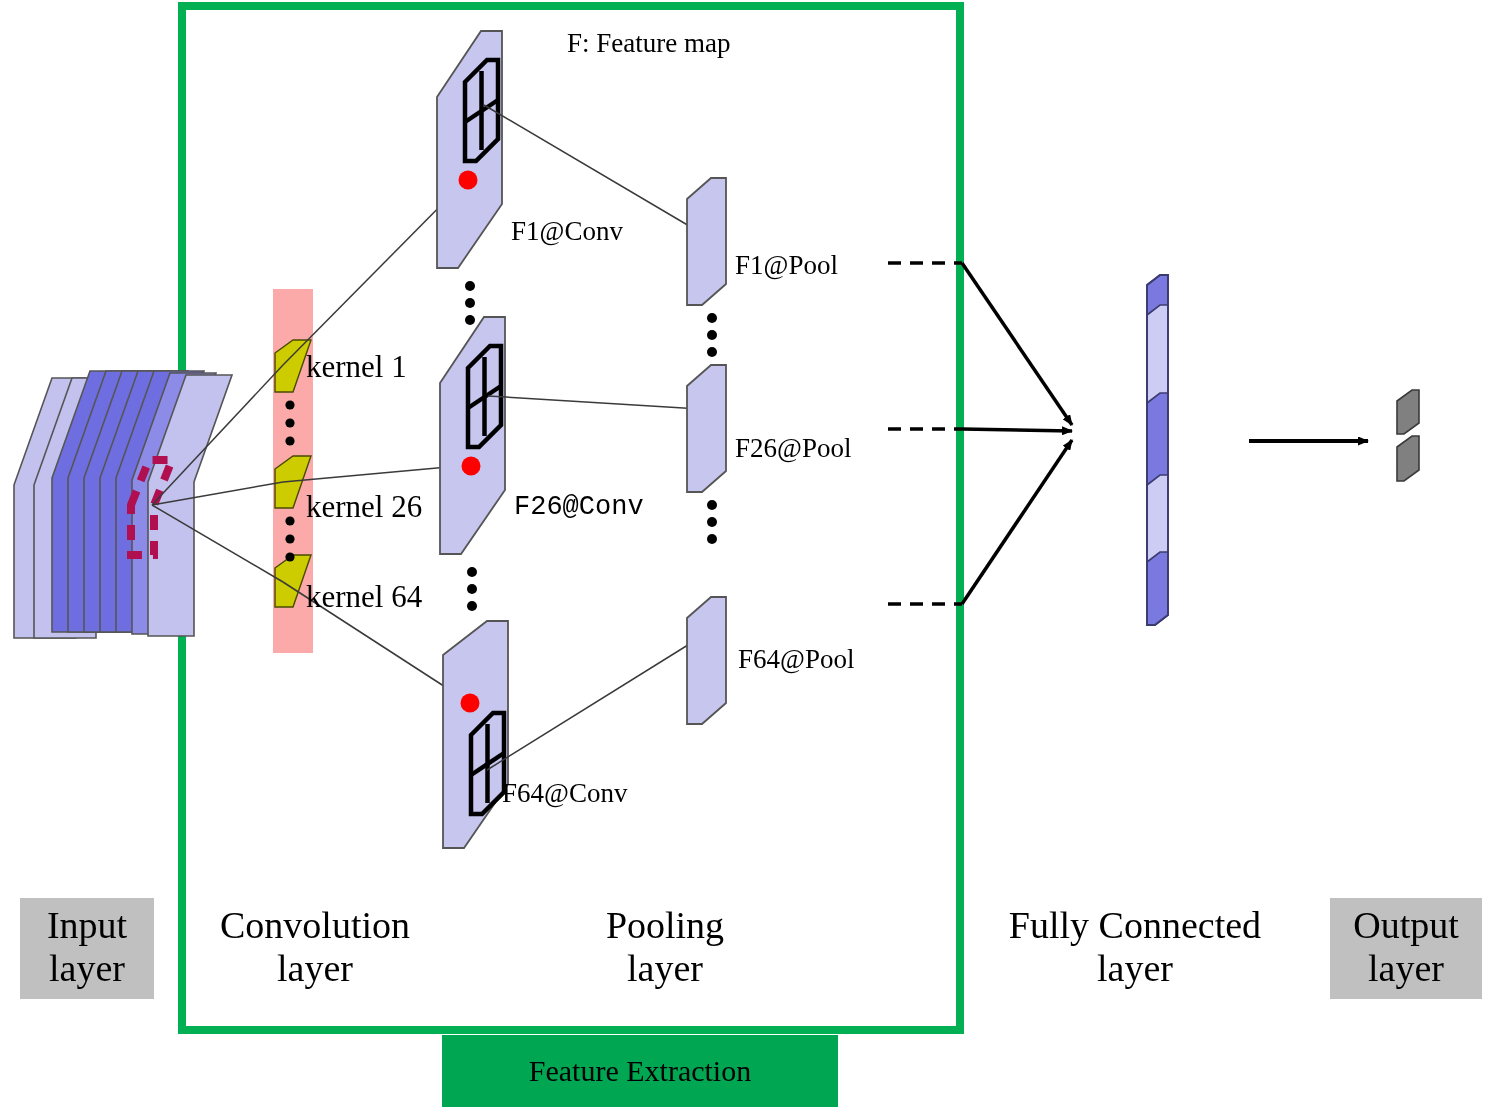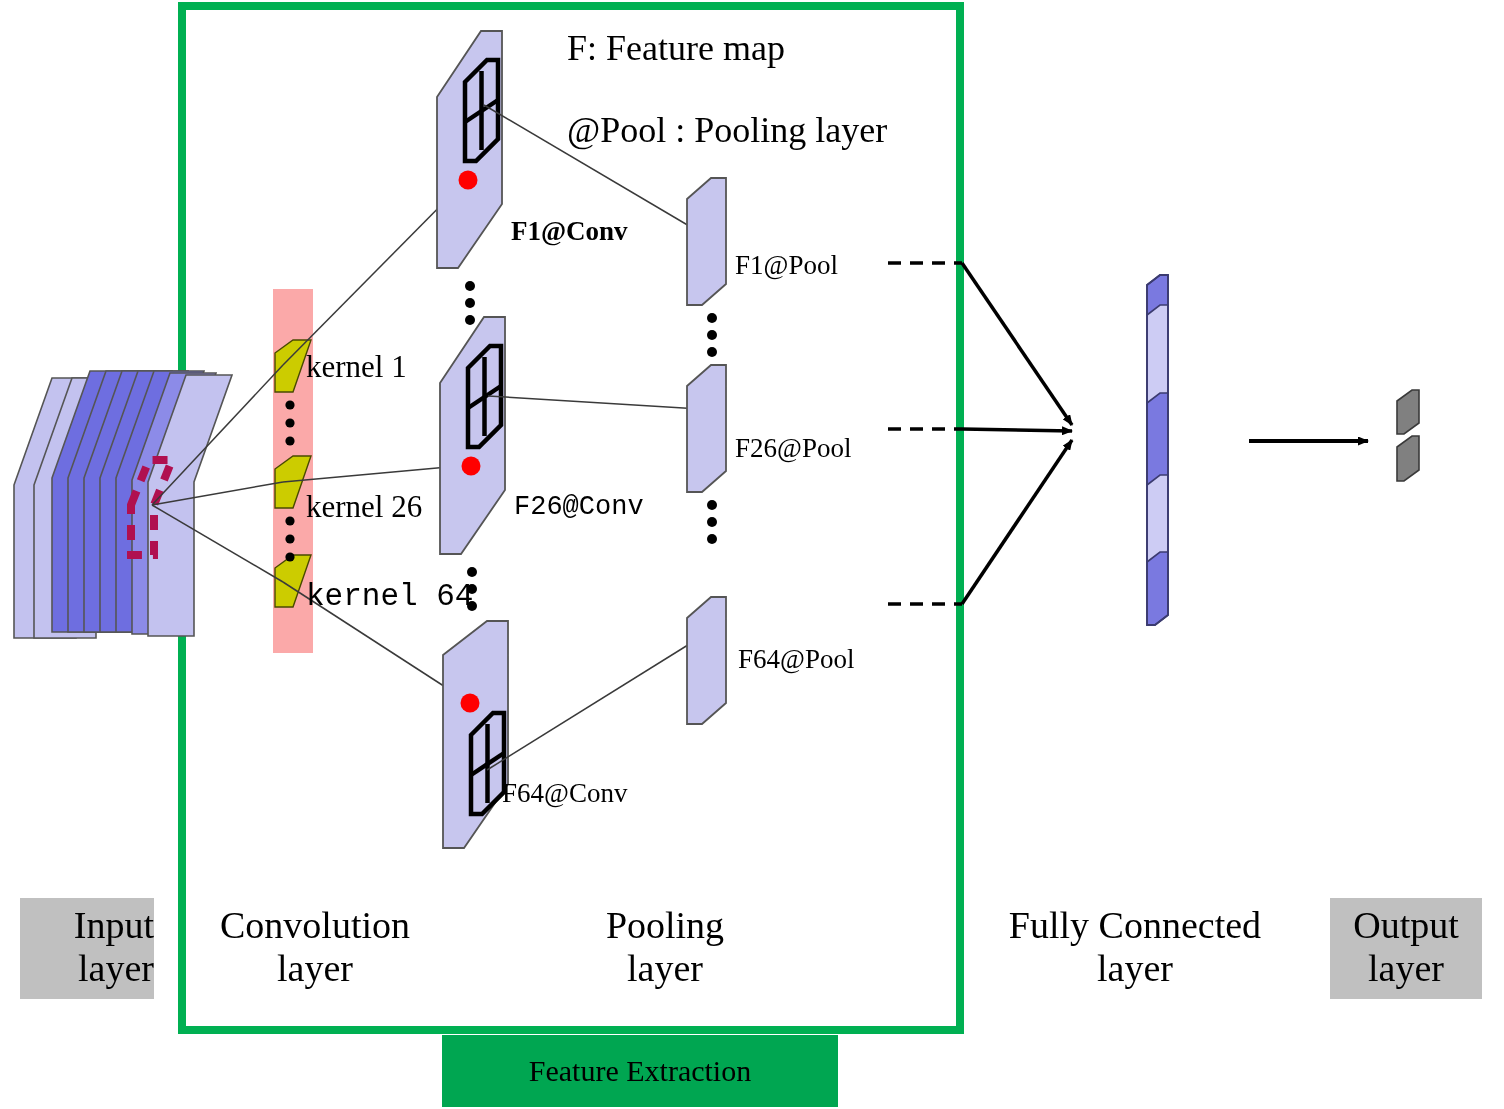--- a/index.html
+++ b/index.html
@@ -24,21 +24,21 @@
     width: 1504px;
     height: 1109px;
   }
   .lbl {
     position: absolute;
     font-family: "Liberation Serif", "DejaVu Serif", serif;
     color: #000000;
     white-space: pre;
     line-height: 1.12;
   }
-  .legend-line { font-size: 36px; }
+  .legend-line { font-size: 27px; }
   .fmap-lbl { font-size: 27px; }
   .kernel-lbl { font-size: 31px; }
   .layer-lbl {
     font-size: 38px;
     text-align: center;
   }
   .boxed {
     background: #c0c0c0;
   }
   .banner {
@@ -230,35 +230,34 @@
       </g>
       <g>
         <polygon points="1397,447 1412,436 1419,436 1419,470 1404,481 1397,481" fill="#808080" stroke="#3a3a3a" stroke-width="1.6"></polygon>
       </g>
     </g>
 
     <rect x="442" y="1035" width="396" height="72" fill="#00a651"></rect>
   </svg>
 
   <div class="lbl legend-line" style="left:567px; top:28px;">F: Feature map</div>
-  <div class="lbl legend-line" style="left:567px; top:110px;">@Pool : Pooling layer</div>
 
   <div class="lbl kernel-lbl" style="left:306px; top:350px;">kernel 1</div>
   <div class="lbl kernel-lbl" style="left:306px; top:490px;">kernel 26</div>
-  <div class="lbl kernel-lbl" style="left:306px; top:580px;font-family:Liberation Mono, monospace;">kernel 64</div>
-
-  <div class="lbl fmap-lbl" style="left:511px; top:216px;font-weight:bold;">F1@Conv</div>
+  <div class="lbl kernel-lbl" style="left:306px; top:580px;">kernel 64</div>
+
+  <div class="lbl fmap-lbl" style="left:511px; top:216px;">F1@Conv</div>
   <div class="lbl fmap-lbl" style="left:514px; top:492px;font-family:Liberation Mono, monospace;">F26@Conv</div>
   <div class="lbl fmap-lbl" style="left:502px; top:778px;">F64@Conv</div>
 
   <div class="lbl fmap-lbl" style="left:735px; top:250px;">F1@Pool</div>
   <div class="lbl fmap-lbl" style="left:735px; top:433px;">F26@Pool</div>
   <div class="lbl fmap-lbl" style="left:738px; top:644px;">F64@Pool</div>
 
-  <div class="lbl layer-lbl boxed" style="left:20px; top:898px; width:134px; padding:6px 0 10px 0;text-align:right;">Input
+  <div class="lbl layer-lbl boxed" style="left:20px; top:898px; width:134px; padding:6px 0 10px 0;">Input
 layer</div>
 
   <div class="lbl layer-lbl" style="left:190px; top:904px; width:250px;">Convolution
 layer</div>
 
   <div class="lbl layer-lbl" style="left:570px; top:904px; width:190px;">Pooling
 layer</div>
 
   <div class="lbl layer-lbl" style="left:970px; top:904px; width:330px;">Fully Connected
 layer</div>

